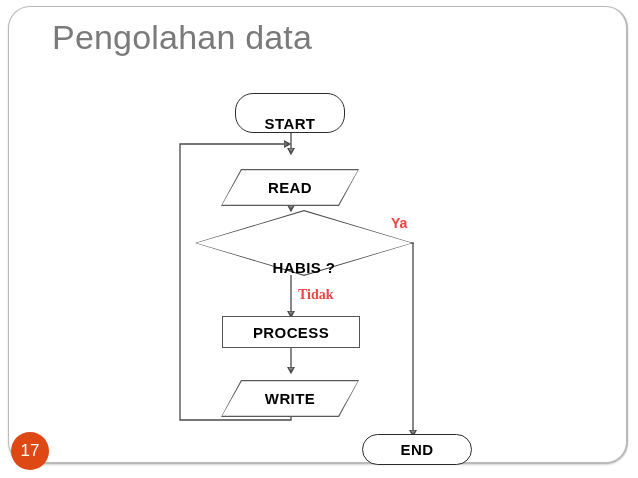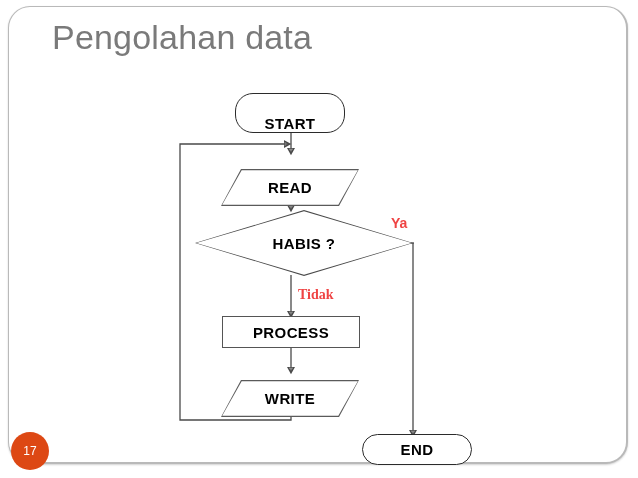--- a/index.html
+++ b/index.html
@@ -50,21 +50,21 @@
 
   #slide-number-badge {
     position: absolute;
     left: 11px;
     top: 432px;
     width: 38px;
     height: 38px;
     border-radius: 50%;
     background: #dd4814;
     color: #ffffff;
-    font-size: 12px;
+    font-size: 17px;
     display: flex;
     align-items: center;
     justify-content: center;
   }
 
   
   #flowchart {
     position: absolute;
     left: 0;
     top: 0;
@@ -113,20 +113,21 @@
   }
   .node-io .io-label {
     position: relative;
     z-index: 2;
   }
 
   
   .node-decision {
     border: none;
     background: transparent;
+    align-items: flex-end;
   }
   .node-decision .dec-shape {
     position: absolute;
     left: 0; top: 0; right: 0; bottom: 0;
     background: #4a4a4a;
     clip-path: polygon(50% 0, 100% 50%, 50% 100%, 0 50%);
   }
   .node-decision .dec-inner {
     position: absolute;
     left: 1.3px; top: 1.3px; right: 1.3px; bottom: 1.3px;

